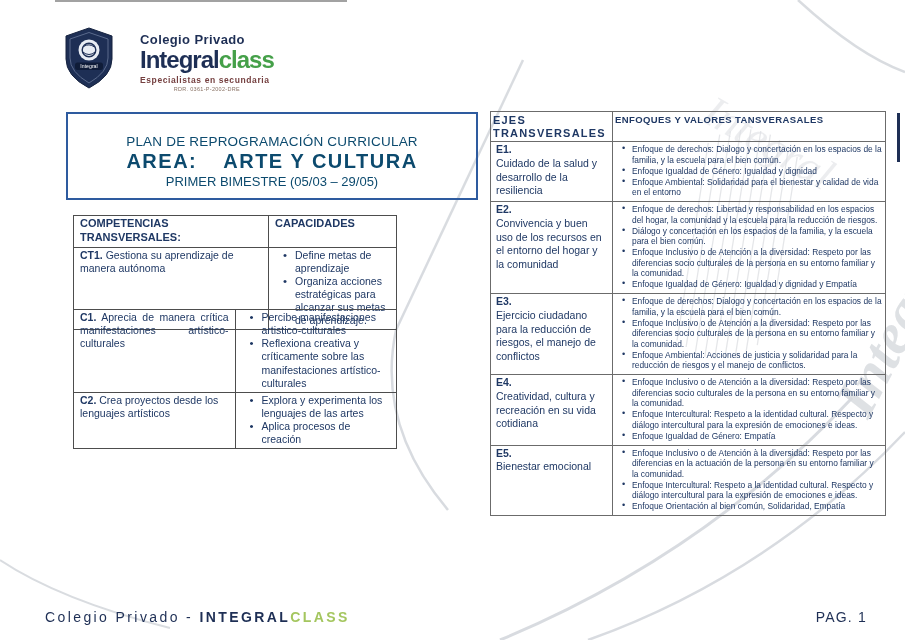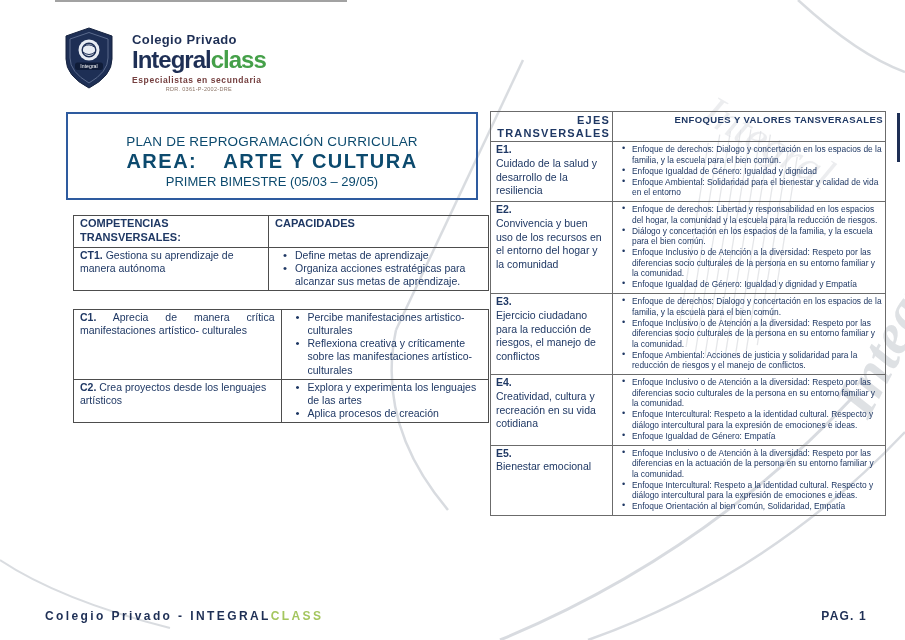--- a/index.html
+++ b/index.html
@@ -8,70 +8,70 @@
     --maroon:#754040;
   }
   html,body{margin:0;padding:0;}
   body{font-family:"Liberation Sans","DejaVu Sans",sans-serif;background:#e8e8e8;}
   .page{position:relative;width:905px;height:640px;background:#ffffff;overflow:hidden;color:var(--navy);}
   .watermark{position:absolute;inset:0;z-index:0;pointer-events:none;}
   .content{position:relative;z-index:1;}
   .scan-edge{position:absolute;left:55px;top:0;width:292px;height:2px;background:#555;opacity:.55;}
 
   
-  .logo-block{position:absolute;left:62px;top:26px;display:flex;gap:16px;align-items:flex-start;}
+  .logo-block{position:absolute;left:62px;top:26px;display:flex;gap:24px;align-items:flex-start;}
   .logo-text{padding-top:6px;}
   .logo-line1{font-size:13px;font-weight:bold;color:var(--navy-dark);letter-spacing:.4px;}
   .logo-line2{font-size:24px;font-weight:bold;letter-spacing:-1px;line-height:1.05;color:var(--navy-dark);}
   .logo-line2 .green{color:var(--green);}
   .logo-line3{font-size:8.5px;font-weight:bold;color:var(--maroon);letter-spacing:.6px;margin-top:3px;}
   .logo-line4{font-size:5.5px;color:#8a7365;letter-spacing:.3px;margin-top:1px;text-align:center;}
 
   
   .title-box{position:absolute;left:66px;top:112px;width:408px;height:64px;border:2px solid var(--box-blue);
     text-align:center;padding-top:20px;box-sizing:content-box;color:#0c4a6e;}
   .title-line1{font-size:13.5px;letter-spacing:.2px;}
   .title-line2{font-size:20px;font-weight:bold;letter-spacing:1.5px;margin-top:1px;}
   .title-line2 .gap{display:inline-block;width:26px;}
   .title-line3{font-size:13px;margin-top:1px;}
 
   
   table{border-collapse:collapse;}
-  .comp-table{position:absolute;width:416px;table-layout:fixed;font-size:10.5px;line-height:1.25;color:var(--navy);}
+  .comp-table{position:absolute;width:324px;table-layout:fixed;font-size:10.5px;line-height:1.25;color:var(--navy);}
   .comp-table.t1{left:73px;top:215px;}
   .comp-table.t2{left:73px;top:309px;}
   .comp-table th,.comp-table td{border:1.6px solid var(--tborder);vertical-align:top;padding:1px 6px 2px 6px;}
   .comp-table th{font-size:11px;}
   .comp-table th.hl{text-align:left;width:182px;}
   .comp-table th.hr{text-align:left;}
   .comp-table td .code{font-weight:bold;}
   .justify{text-align:justify;}
 
   ul.bullets{margin:0;padding:0 0 0 8px;list-style:none;}
   ul.bullets li{position:relative;padding-left:12px;}
   ul.bullets li::before{content:"•";position:absolute;left:0;top:-1px;font-size:1.1em;}
 
   
   .ejes-table{position:absolute;left:490px;top:111px;width:396px;table-layout:fixed;color:var(--navy);}
   .ejes-table th,.ejes-table td{border:1.3px solid var(--tborder-light);vertical-align:top;}
   .ejes-table col.c1{width:122px;}
-  .ejes-table th{text-align:right;padding:2px 2px;}
+  .ejes-table th{text-align:left;padding:2px 2px;}
   .ejes-table th.hl{font-size:11px;letter-spacing:1.2px;line-height:1.15;}
   .ejes-table th.hr{font-size:9.5px;letter-spacing:.4px;}
   .ejes-table td.eje{font-size:10.5px;line-height:1.3;padding:1px 5px 3px 5px;}
   .ejes-table td.eje .code{display:block;font-weight:bold;}
   .ejes-table td.enf{padding:2px 3px 3px 3px;}
   .ejes-table .bullets{font-size:8.4px;line-height:1.25;padding-left:6px;}
   .ejes-table .bullets li{padding-left:10px;margin-bottom:.5px;}
 
   .right-bar{position:absolute;left:897px;top:113px;width:2.5px;height:49px;background:var(--navy-dark);}
 
   
   .footer{position:absolute;left:45px;right:38px;top:609px;display:flex;justify-content:space-between;
-    font-size:12px;font-weight:bold;letter-spacing:2.4px;color:var(--navy-dark);}
+    font-size:14px;font-weight:normal;letter-spacing:2.4px;color:var(--navy-dark);}
   .footer .green{color:var(--green-light);letter-spacing:2.4px;}
   .footer .pag{letter-spacing:1.2px;margin-left:8px;}
 </style>
 </head>
 <body>
 
 <div class="page">
 
   <svg class="watermark" viewBox="0 0 905 640" xmlns="http://www.w3.org/2000/svg">
     <g stroke="#ccd0d6" fill="none" opacity="0.75">

